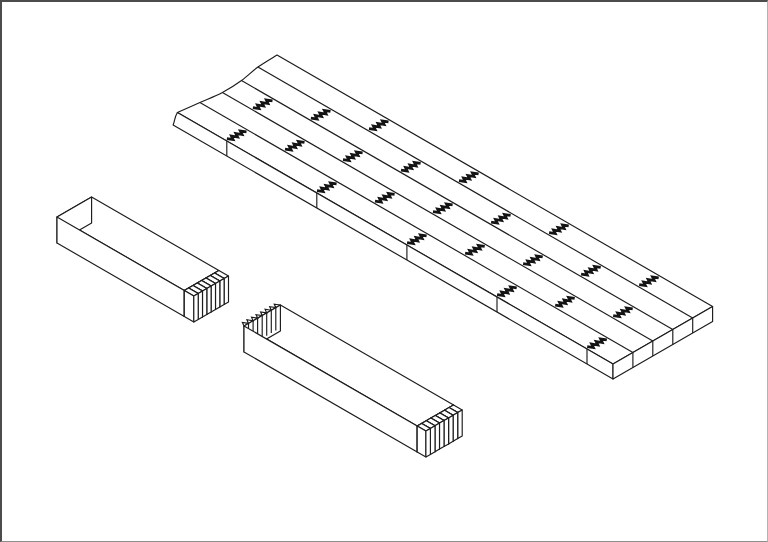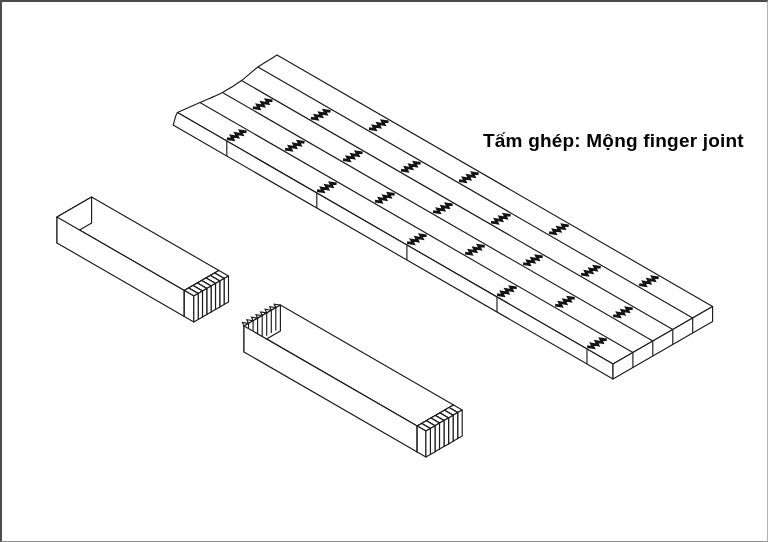--- a/index.html
+++ b/index.html
@@ -131,14 +131,13 @@
         <path class="f" d="M424.3 418.8L433.0 423.8L433.0 449.8L424.3 444.8Z"></path>
         <path class="f" d="M433.0 423.8L437.5 421.1L437.5 447.1L433.0 449.8Z"></path>
         <path class="f" d="M419.7 421.4L428.4 426.4L433.0 423.8L424.3 418.8Z"></path>
         <path class="f" d="M419.7 421.4L428.4 426.4L428.4 452.4L419.7 447.4Z"></path>
         <path class="f" d="M428.4 426.4L433.0 423.8L433.0 449.8L428.4 452.4Z"></path>
         <path class="f" d="M415.2 424.0L423.9 429.0L428.4 426.4L419.7 421.4Z"></path>
         <path class="f" d="M415.2 424.0L423.9 429.0L423.9 455.0L415.2 450.0Z"></path>
         <path class="f" d="M423.9 429.0L428.4 426.4L428.4 452.4L423.9 455.0Z"></path>
       </g>
   </svg>
-  <div class="caption">Tấm ghép: Mộng finger joint</div>
 </div>
 
 </body></html>

